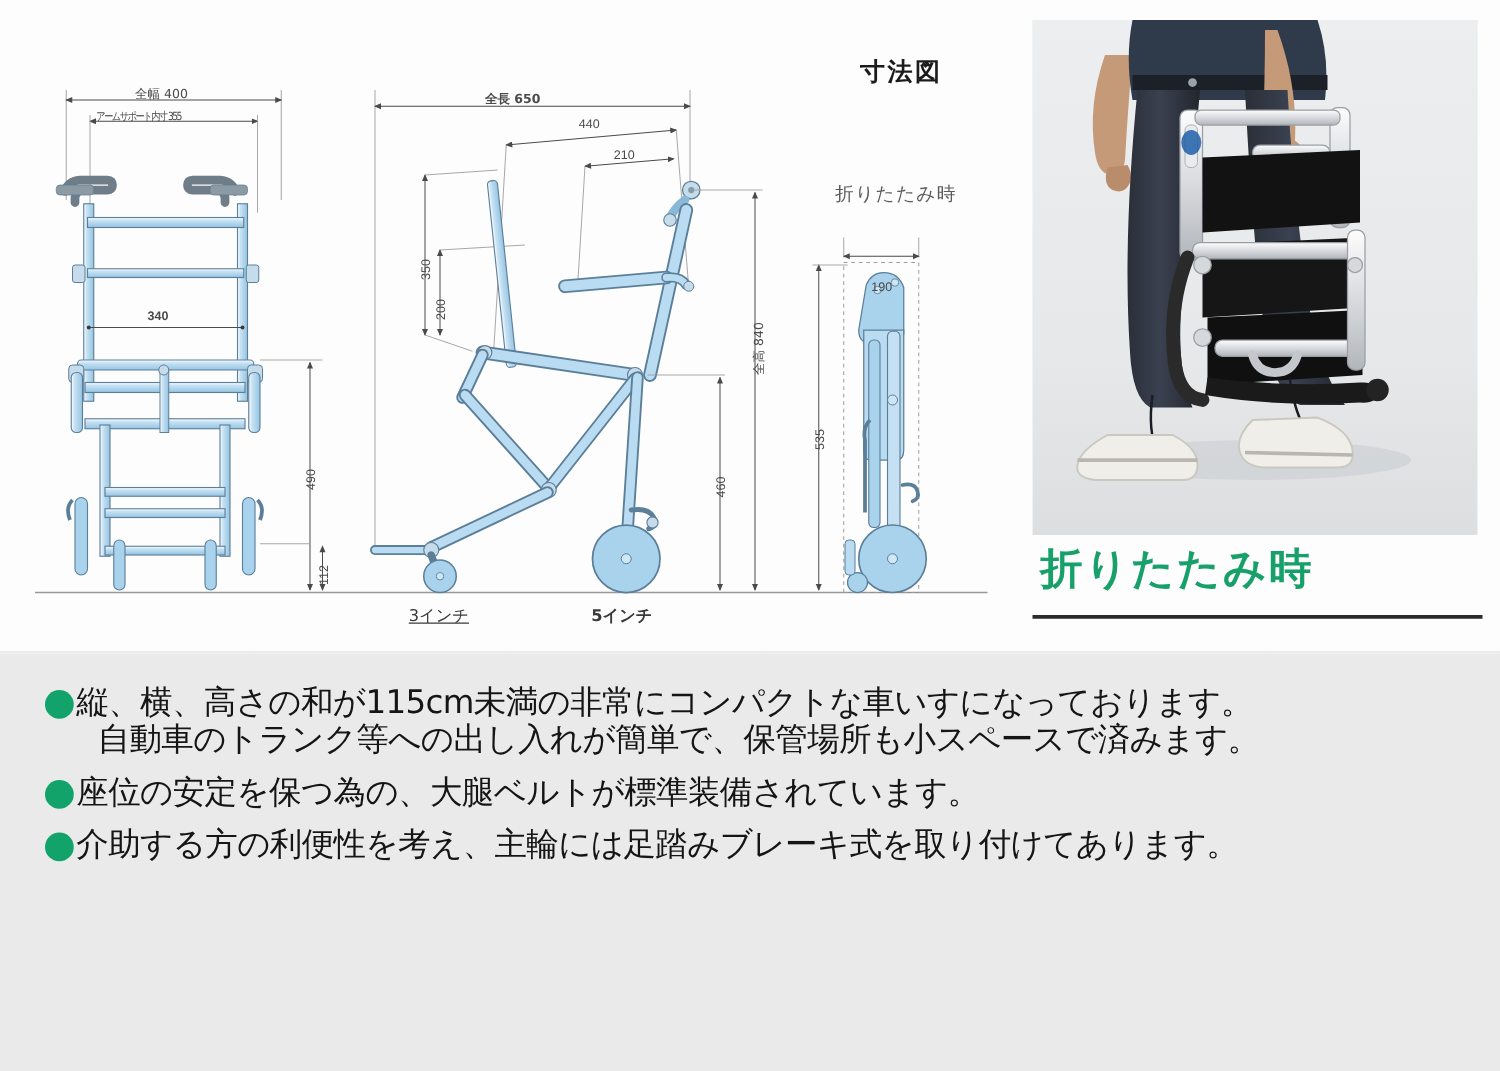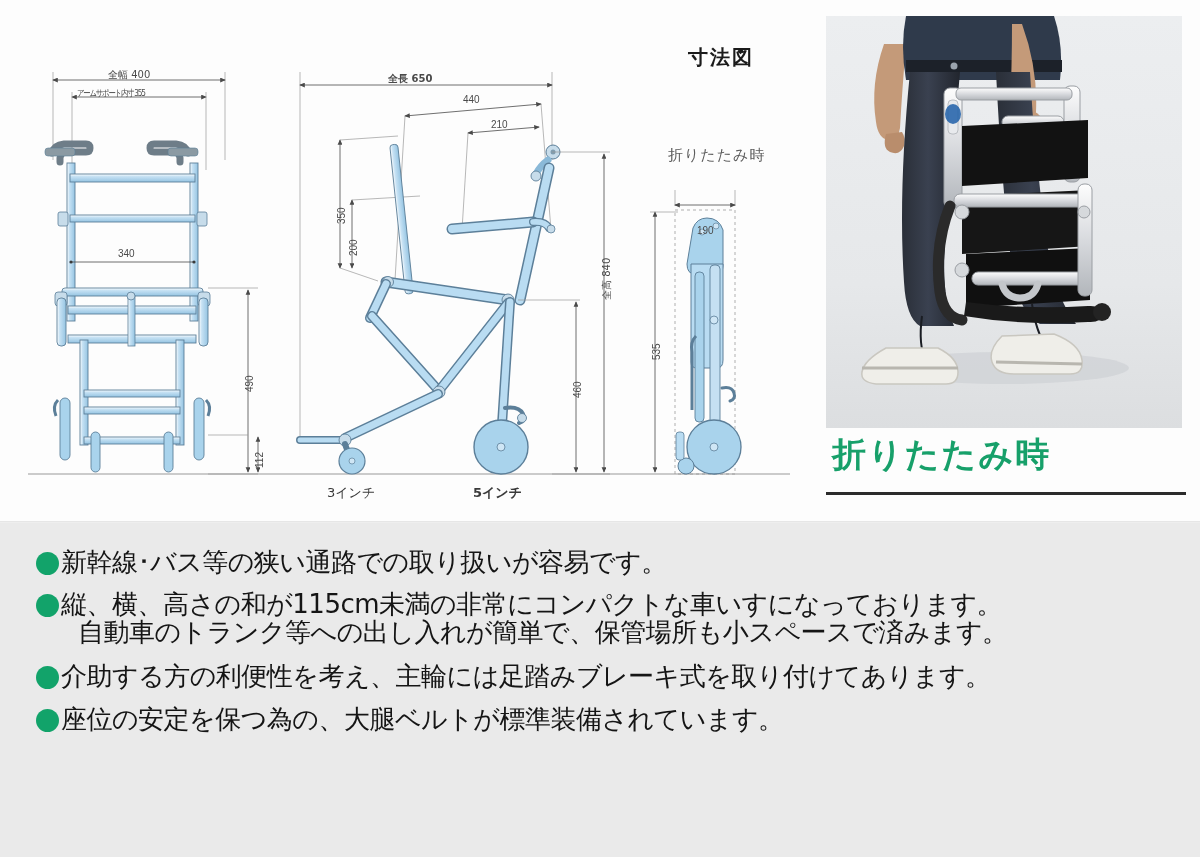--- a/index.html
+++ b/index.html
@@ -85,21 +85,21 @@
     margin-top:5px;margin-right:2px;
   }
   .bullet-text{
     font-size:26px;color:#151515;line-height:1.16;
     font-family:"DejaVu Sans","Liberation Sans",sans-serif;
     letter-spacing:-0.5px;
     white-space:nowrap;
   }
   .bullet-cont{
     font-size:26px;color:#151515;line-height:1.16;
-    font-family:Liberation Mono, monospace;
+    font-family:Liberation Serif, serif;
     letter-spacing:-0.5px;
     white-space:nowrap;
     margin-left:42px;
   }
   .bullets-inner{position:absolute;left:36px;top:24px;width:1150px;}
   .brow{margin-bottom:12px;}
 </style>
 </head>
 <body>
 
@@ -291,32 +291,32 @@
         <circle cx="714" cy="447" r="27" fill="#a9d3ec" stroke="#5c7f99" stroke-width="1.3"></circle>
         <circle cx="714" cy="447" r="4" fill="#cfe6f5" stroke="#5c7f99" stroke-width="0.8"></circle>
 
         <circle cx="686" cy="466" r="8" fill="#a9d3ec" stroke="#5c7f99" stroke-width="1"></circle>
         <rect x="676" y="432" width="8" height="28" rx="3" fill="#b9dcf2" stroke="#5c7f99" stroke-width="0.8"></rect>
       </g>
     </svg>
 
     <div class="dim jp" style="left:108px;top:68px;">全幅  400</div>
     <div class="dim jp small" style="left:77px;top:87px;letter-spacing:-1.5px;transform:scaleX(0.82);transform-origin:0 0;">アームサポート内寸 355</div>
-    <div class="dim" style="left:118px;top:248px;">340</div>
+    <div class="dim" style="left:118px;top:248px;font-weight:bold;">340</div>
     <div class="dim vert" style="left:244px;top:392px;">490</div>
     <div class="dim vert" style="left:254px;top:468px;">112</div>
 
     <div class="dim jp" style="left:388px;top:72px;font-weight:bold;">全長  650</div>
     <div class="dim" style="left:463px;top:94px;">440</div>
     <div class="dim" style="left:491px;top:119px;">210</div>
     <div class="dim vert" style="left:336px;top:224px;">350</div>
     <div class="dim vert" style="left:348px;top:256px;">200</div>
     <div class="dim jp vert" style="left:600px;top:300px;">全高 840</div>
     <div class="dim vert" style="left:572px;top:398px;">460</div>
-    <div class="inchlabel" style="left:327px;top:484px;">3インチ</div>
+    <div class="inchlabel" style="left:327px;top:484px;text-decoration:underline;">3インチ</div>
     <div class="inchlabel" style="left:473px;top:484px;font-weight:bold;">5インチ</div>
 
     <div class="dim" style="left:697px;top:192px;margin-top:33px;">190</div>
     <div class="dim vert" style="left:651px;top:360px;">535</div>
 
     <div class="title-sunpouzu">寸法図</div>
     <div class="label-oritatami-draw">折りたたみ時</div>
 
     <div class="photo-wrap">
       <svg width="356" height="412" viewBox="0 0 356 412">
@@ -399,46 +399,40 @@
     </div>
     <div class="photo-caption">折りたたみ時</div>
     <div class="photo-underline"></div>
   </div>
 
   <div class="sheet-divider"></div>
 
   <div class="bullets-section">
     <div class="bullets-inner">
 
-      <div class="brow">
-        <div class="bullet-row">
-          <div class="bullet-dot"></div>
-          <div class="bullet-text">新幹線･バス等の狭い通路での取り扱いが容易です。</div>
-        </div>
-      </div>
 
       <div class="brow">
         <div class="bullet-row">
           <div class="bullet-dot"></div>
           <div class="bullet-text">縦、横、高さの和が115cm未満の非常にコンパクトな車いすになっております。</div>
         </div>
         <div class="bullet-cont">自動車のトランク等への出し入れが簡単で、保管場所も小スペースで済みます。</div>
       </div>
 
 
       <div class="brow">
         <div class="bullet-row">
           <div class="bullet-dot"></div>
+          <div class="bullet-text">座位の安定を保つ為の、大腿ベルトが標準装備されています。</div>
+        </div>
+      </div>
+
+      <div class="brow">
+        <div class="bullet-row">
+          <div class="bullet-dot"></div>
           <div class="bullet-text">介助する方の利便性を考え、主輪には足踏みブレーキ式を取り付けてあります。</div>
         </div>
       </div>
 
-      <div class="brow">
-        <div class="bullet-row">
-          <div class="bullet-dot"></div>
-          <div class="bullet-text">座位の安定を保つ為の、大腿ベルトが標準装備されています。</div>
-        </div>
-      </div>
-
     </div>
   </div>
 
 </div>
 
 </body></html>

